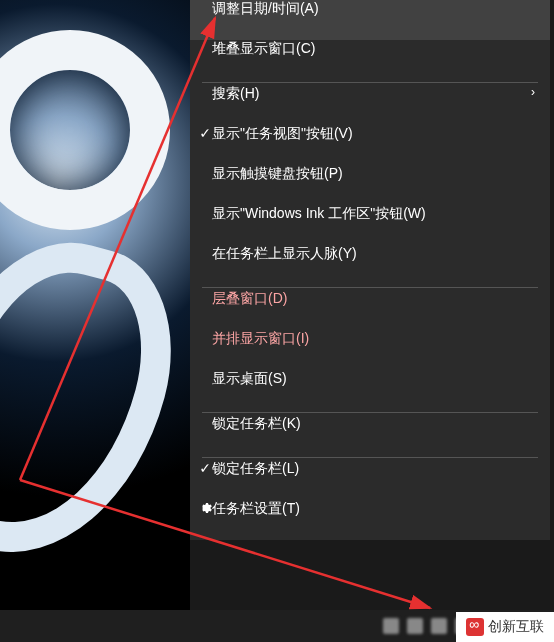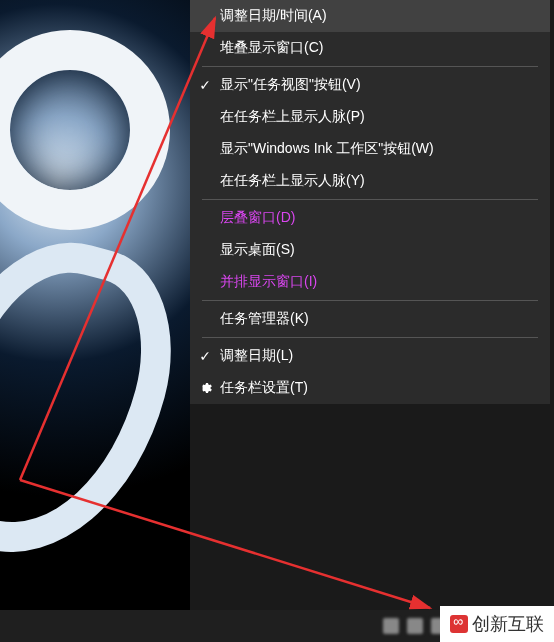--- a/index.html
+++ b/index.html
@@ -38,28 +38,28 @@
       position: absolute;
       left: 190px;
       top: 0;
       width: 360px;
       background: #2b2b2b;
       color: #fff;
       font-size: 14px;
     }
     .menu-item {
       display: flex;
-      align-items: center;
-      height: 32px;
-      padding-left: 30px;
+      align-items: flex-start;
+      height: 40px;
+      padding-left: 22px;
       position: relative;
       cursor: default;
     }
     .menu-item.hover { background: #414141; }
-    .menu-item.disabled { color: #d946ef; }
+    .menu-item.disabled { color: #fca5a5; }
     .menu-icon {
       width: 20px;
       display: inline-flex;
       justify-content: center;
       margin-right: 0px;
       position: absolute;
       left: 5px;
     }
     .menu-label { padding-left: 0px; }
     .submenu-arrow {
@@ -103,21 +103,21 @@
       color: #aaa;
       font-size: 12px;
       margin-left: 12px;
       filter: blur(1px);
     }
     .watermark {
       position: absolute;
       right: 0; bottom: 0;
       background: #fff;
       color: #333;
-      font-size: 18px;
+      font-size: 14px;
       padding: 6px 10px;
       display: flex;
       align-items: center;
       gap: 4px;
       font-weight: 500;
     }
     .watermark-logo {
       width: 18px; height: 18px;
       background: #d33;
       border-radius: 3px;
@@ -141,50 +141,54 @@
 
 <div class="context-menu">
   <div class="menu-item hover">
     <span class="menu-label">调整日期/时间(A)</span>
   </div>
   <div class="menu-item">
     <span class="menu-label">堆叠显示窗口(C)</span>
   </div>
   <div class="separator"></div>
   <div class="menu-item">
+    <span class="menu-label">搜索(H)</span>
+    <span class="submenu-arrow">›</span>
+  </div>
+  <div class="menu-item">
     <span class="menu-icon">✓</span>
     <span class="menu-label">显示"任务视图"按钮(V)</span>
   </div>
   <div class="menu-item">
-    <span class="menu-label">在任务栏上显示人脉(P)</span>
+    <span class="menu-label">显示触摸键盘按钮(P)</span>
   </div>
   <div class="menu-item">
     <span class="menu-label">显示"Windows Ink 工作区"按钮(W)</span>
   </div>
   <div class="menu-item">
     <span class="menu-label">在任务栏上显示人脉(Y)</span>
   </div>
   <div class="separator"></div>
   <div class="menu-item disabled">
     <span class="menu-label">层叠窗口(D)</span>
   </div>
-  <div class="menu-item">
-    <span class="menu-label">显示桌面(S)</span>
-  </div>
   <div class="menu-item disabled">
     <span class="menu-label">并排显示窗口(I)</span>
   </div>
-  <div class="separator"></div>
-  <div class="menu-item">
-    <span class="menu-label">任务管理器(K)</span>
+  <div class="menu-item">
+    <span class="menu-label">显示桌面(S)</span>
+  </div>
+  <div class="separator"></div>
+  <div class="menu-item">
+    <span class="menu-label">锁定任务栏(K)</span>
   </div>
   <div class="separator"></div>
   <div class="menu-item">
     <span class="menu-icon">✓</span>
-    <span class="menu-label">调整日期(L)</span>
+    <span class="menu-label">锁定任务栏(L)</span>
   </div>
   <div class="menu-item">
     <span class="menu-icon">
       <svg width="16" height="16" viewBox="0 0 16 16">
           <path fill="#fff" d="M8 10.5A2.5 2.5 0 1 0 8 5.5a2.5 2.5 0 0 0 0 5zm5.6-3.2l1.2-.9-1-1.8-1.4.5a5 5 0 0 0-1-.6L11 3h-2l-.4 1.5a5 5 0 0 0-1 .6l-1.4-.5-1 1.8 1.2.9a5 5 0 0 0 0 1.4l-1.2.9 1 1.8 1.4-.5c.3.2.6.4 1 .6L9 13h2l.4-1.5c.4-.2.7-.4 1-.6l1.4.5 1-1.8-1.2-.9a5 5 0 0 0 0-1.4z"></path>
         </svg>
     </span>
     <span class="menu-label">任务栏设置(T)</span>
   </div>
 </div>

